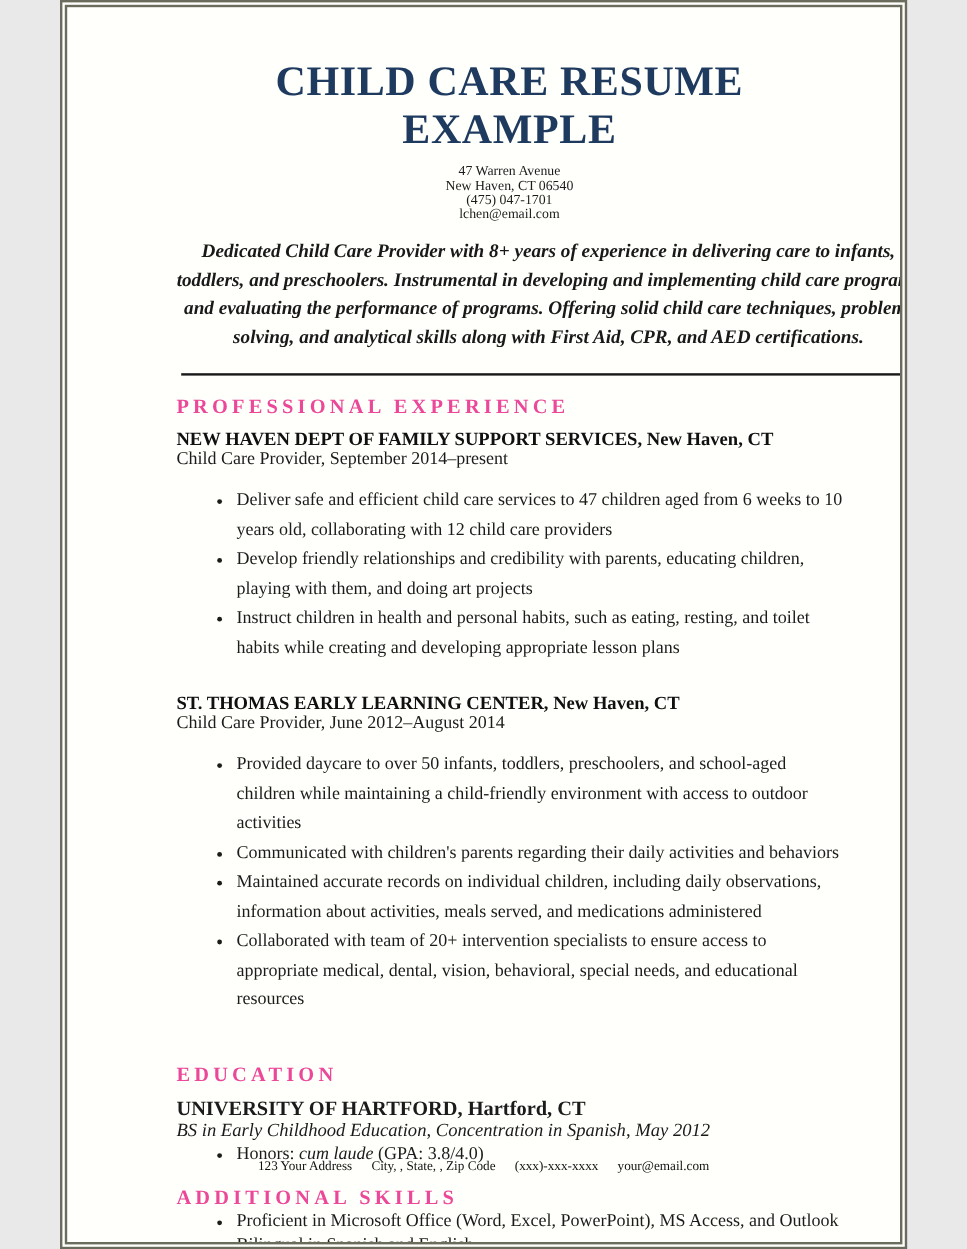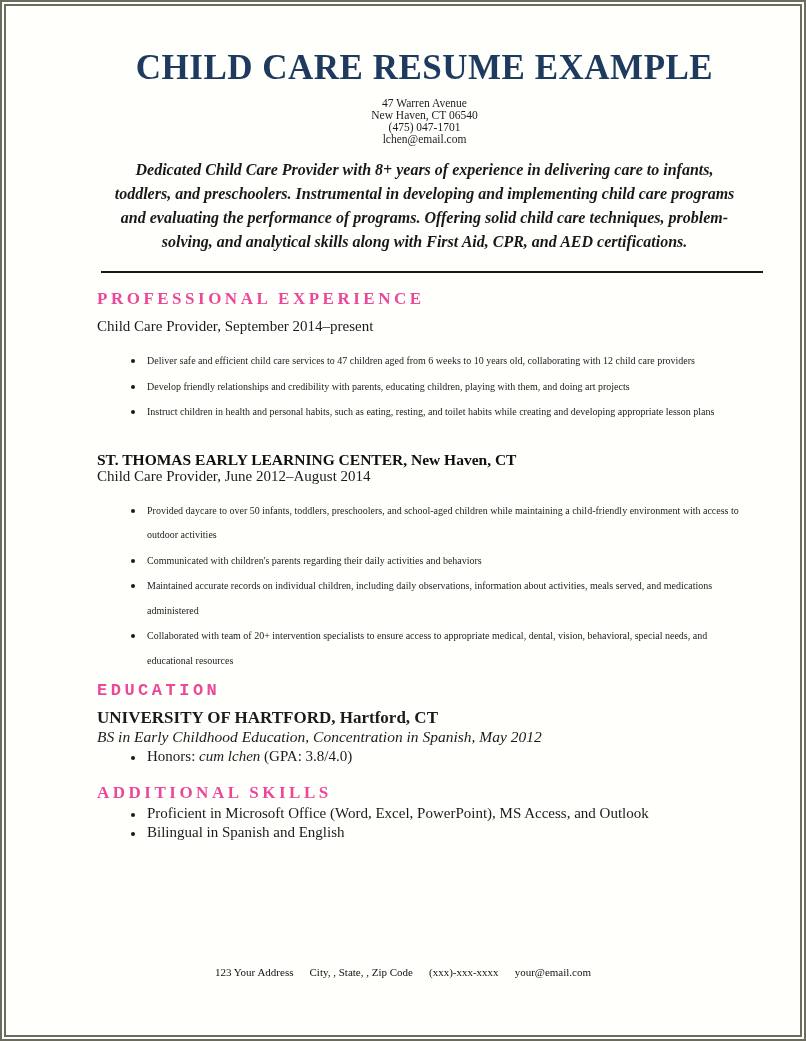--- a/index.html
+++ b/index.html
@@ -1,20 +1,20 @@
 <!DOCTYPE html>
 <html><head>
 <meta charset="utf-8">
 <style>
   html, body { margin: 0; padding: 0; background: #e9e9e9; }
   * { box-sizing: border-box; }
 
   .page {
     position: relative;
-    width: 806px;
+    width: 706px;
     height: 1041px;
     margin: 0 auto;
     background: #fffffb;
     border: 6px double #6b6b5e;
     font-family: "Liberation Serif", "DejaVu Serif", serif;
     color: #1b1b1b;
     overflow: hidden;
   }
 
   .content { padding: 0 48px 0 91px; }
@@ -76,29 +76,29 @@
     line-height: 17px;
     color: #1b1b1b;
   }
 
   ul.bullets {
     margin: 13px 0 0 0;
     padding: 0 0 0 48px;
     list-style: disc;
   }
   ul.bullets li {
-    font-size: 10px;
+    font-size: 15px;
     line-height: 24.5px;
     padding-left: 2px;
   }
   ul.bullets li::marker { font-size: 12px; }
 
   .job + .job, .job.second { margin-top: 26px; }
 
-  .edu-heading { margin-top: 8px; font-family: Liberation Mono, monospace; }
+  .edu-heading { margin-top: 40px; }
   .edu-school {
     margin-top: 8px;
     font-size: 17px;
     font-weight: bold;
     line-height: 19px;
   }
   .edu-degree {
     font-style: italic;
     font-size: 15.5px;
     line-height: 19px;
@@ -139,20 +139,21 @@
       <span class="contact-line">lchen@email.com</span>
     </div>
 
     <div class="summary">Dedicated Child Care Provider with 8+ years of experience in delivering care to infants, toddlers, and preschoolers. Instrumental in developing and implementing child care programs and evaluating the performance of programs. Offering solid child care techniques, problem-solving, and analytical skills along with First Aid, CPR, and AED certifications.</div>
 
     <hr class="divider">
 
     <div class="section-heading">PROFESSIONAL EXPERIENCE</div>
 
     <div class="job">
+      <div class="job-employer">NEW HAVEN DEPT OF FAMILY SUPPORT SERVICES, New Haven, CT</div>
       <div class="job-roledates">Child Care Provider, September 2014–present</div>
       <ul class="bullets">
         <li>Deliver safe and efficient child care services to 47 children aged from 6 weeks to 10 years old, collaborating with 12 child care providers</li>
         <li>Develop friendly relationships and credibility with parents, educating children, playing with them, and doing art projects</li>
         <li>Instruct children in health and personal habits, such as eating, resting, and toilet habits while creating and developing appropriate lesson plans</li>
       </ul>
     </div>
 
     <div class="job second">
       <div class="job-employer">ST. THOMAS EARLY LEARNING CENTER, New Haven, CT</div>
@@ -163,21 +164,21 @@
         <li>Maintained accurate records on individual children, including daily observations, information about activities, meals served, and medications administered</li>
         <li>Collaborated with team of 20+ intervention specialists to ensure access to appropriate medical, dental, vision, behavioral, special needs, and educational resources</li>
       </ul>
     </div>
 
     <div class="section-heading edu-heading">EDUCATION</div>
 
     <div class="edu-school">UNIVERSITY OF HARTFORD, Hartford, CT</div>
     <div class="edu-degree">BS in Early Childhood Education, Concentration in Spanish, May 2012</div>
     <ul class="bullets tight">
-      <li><span>Honors: </span><i>cum lchen</i><span> (GPA: 3.8/4.0)</span></li>
+      <li><span>Honors: </span><i>cum laude</i><span> (GPA: 3.8/4.0)</span></li>
     </ul>
 
     <div class="section-heading skills-heading">ADDITIONAL SKILLS</div>
     <ul class="bullets tight">
       <li>Proficient in Microsoft Office (Word, Excel, PowerPoint), MS Access, and Outlook</li>
       <li>Bilingual in Spanish and English</li>
     </ul>
 
   </div>
 

